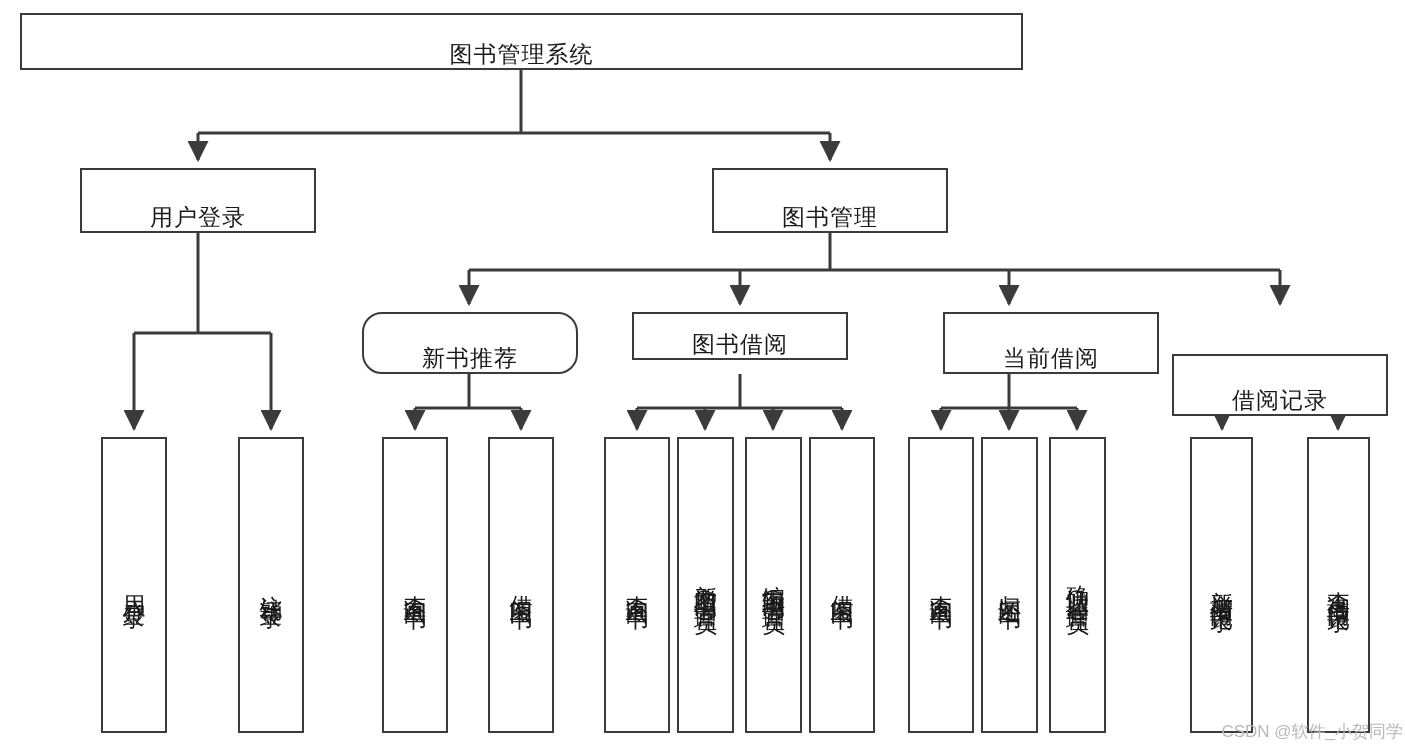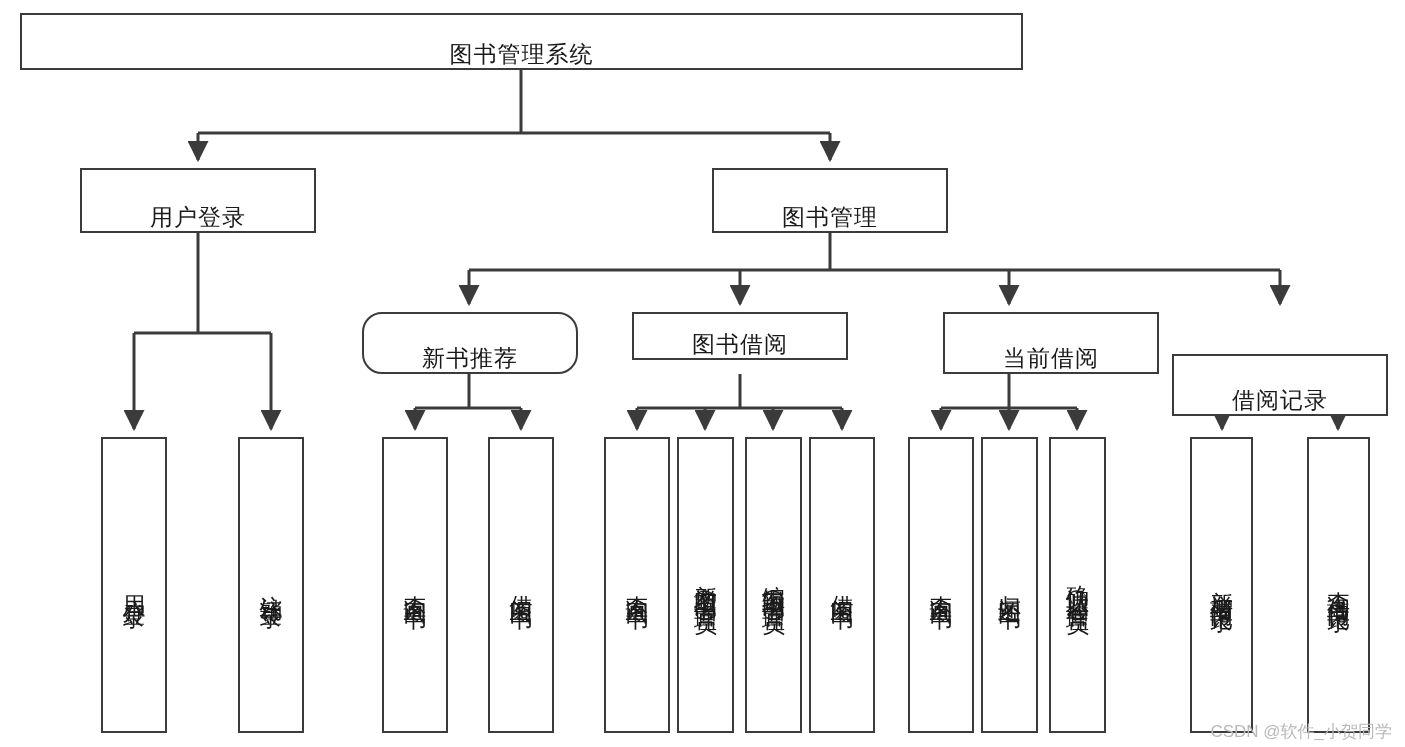--- a/index.html
+++ b/index.html
@@ -53,21 +53,21 @@
   }
   .node.v-node .node-label {
     writing-mode: vertical-rl;
     text-orientation: upright;
     font-size: 23px;
     letter-spacing: 4px;
     white-space: nowrap;
   }
   #watermark {
     position: absolute;
-    right: 13px;
+    right: 2px;
     bottom: 4px;
     font-size: 17px;
     color: #b9b9b9;
     z-index: 5;
     white-space: nowrap;
     user-select: none;
   }
 </style>
 </head>
 <body>

